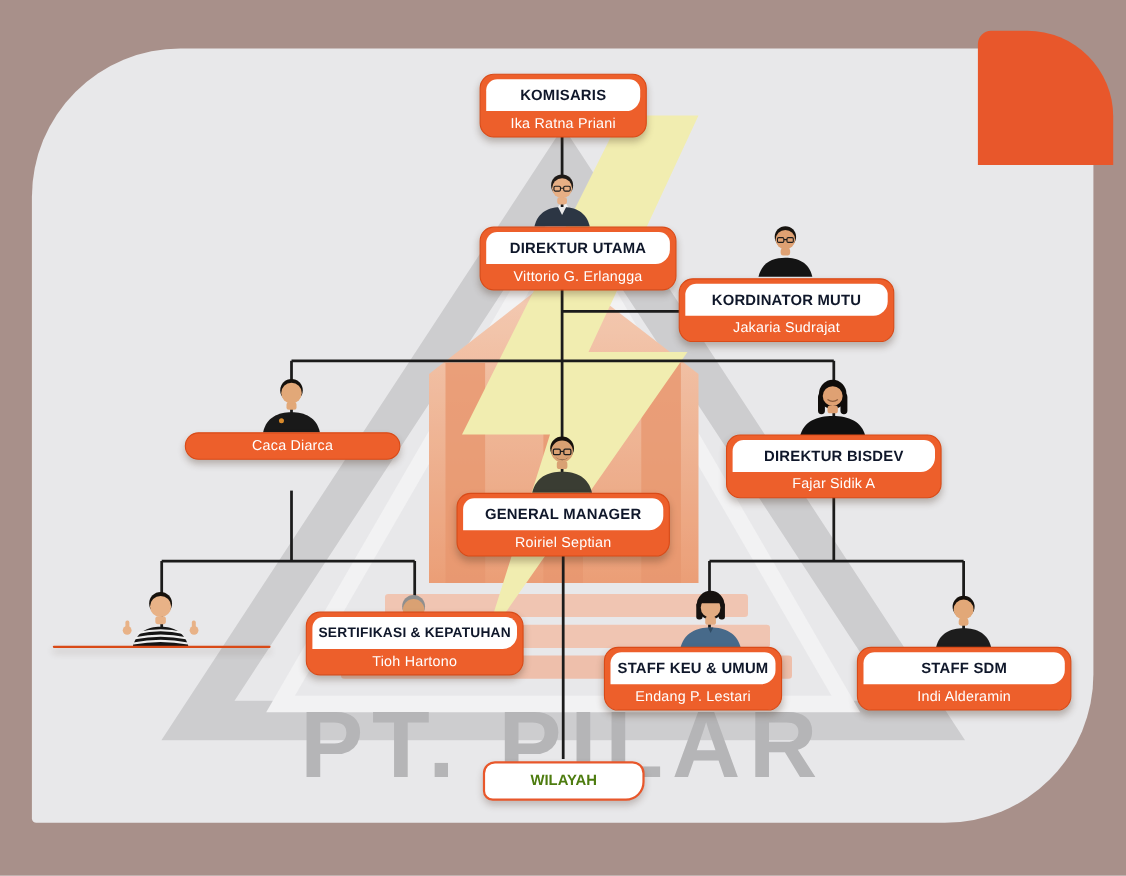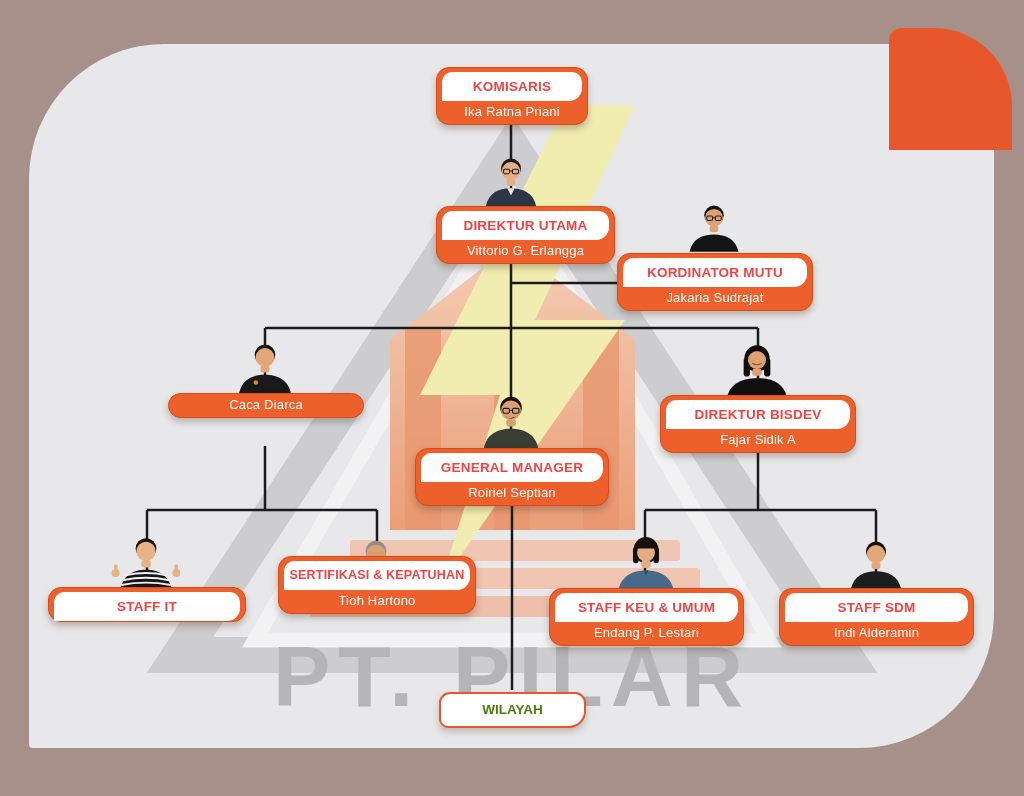--- a/index.html
+++ b/index.html
@@ -30,21 +30,21 @@
     border:1px solid #D94A17;
     border-radius:13px;
     box-shadow:0 4px 7px rgba(70,45,30,.30);
   }
   .card-title{
     background:#FFFFFF;
     border-radius:10px 10px 13px 0;
     margin:4px 5px 0 5px;
     height:29px;line-height:29px;
     text-align:center;
-    font-weight:bold;font-size:13.5px;color:#ef4444;
+    font-weight:bold;font-size:13.5px;color:#0f172a;
     letter-spacing:.2px;
     white-space:nowrap;
   }
   .card-name{
     height:23px;line-height:22px;
     text-align:center;
     font-weight:normal;font-size:13px;color:#FFFFFF;
     letter-spacing:.2px;
     white-space:nowrap;
   }
@@ -242,32 +242,31 @@
 
 <div class="node" style="left:660px;top:395px;width:196px">
   <div class="card">
     <div class="card-title">DIREKTUR BISDEV</div>
     <div class="card-name">Fajar Sidik A</div>
   </div>
 </div>
 
 <div class="node" style="left:48px;top:587px;width:198px">
   <div class="card">
-    <div class="card-title">STAFF IT</div>
   </div>
 </div>
 
 <div class="node" style="left:278px;top:556px;width:198px">
   <div class="card">
     <div class="card-title" style="font-size:12.5px">SERTIFIKASI &amp; KEPATUHAN</div>
     <div class="card-name">Tioh Hartono</div>
   </div>
 </div>
 
-<div class="node" style="left:549px;top:588px;width:195px">
+<div class="node" style="left:549px;top:588px;width:162px">
   <div class="card">
     <div class="card-title">STAFF KEU &amp; UMUM</div>
     <div class="card-name">Endang P. Lestari</div>
   </div>
 </div>
 
 <div class="node" style="left:779px;top:588px;width:195px">
   <div class="card">
     <div class="card-title">STAFF SDM</div>
     <div class="card-name">Indi Alderamin</div>

